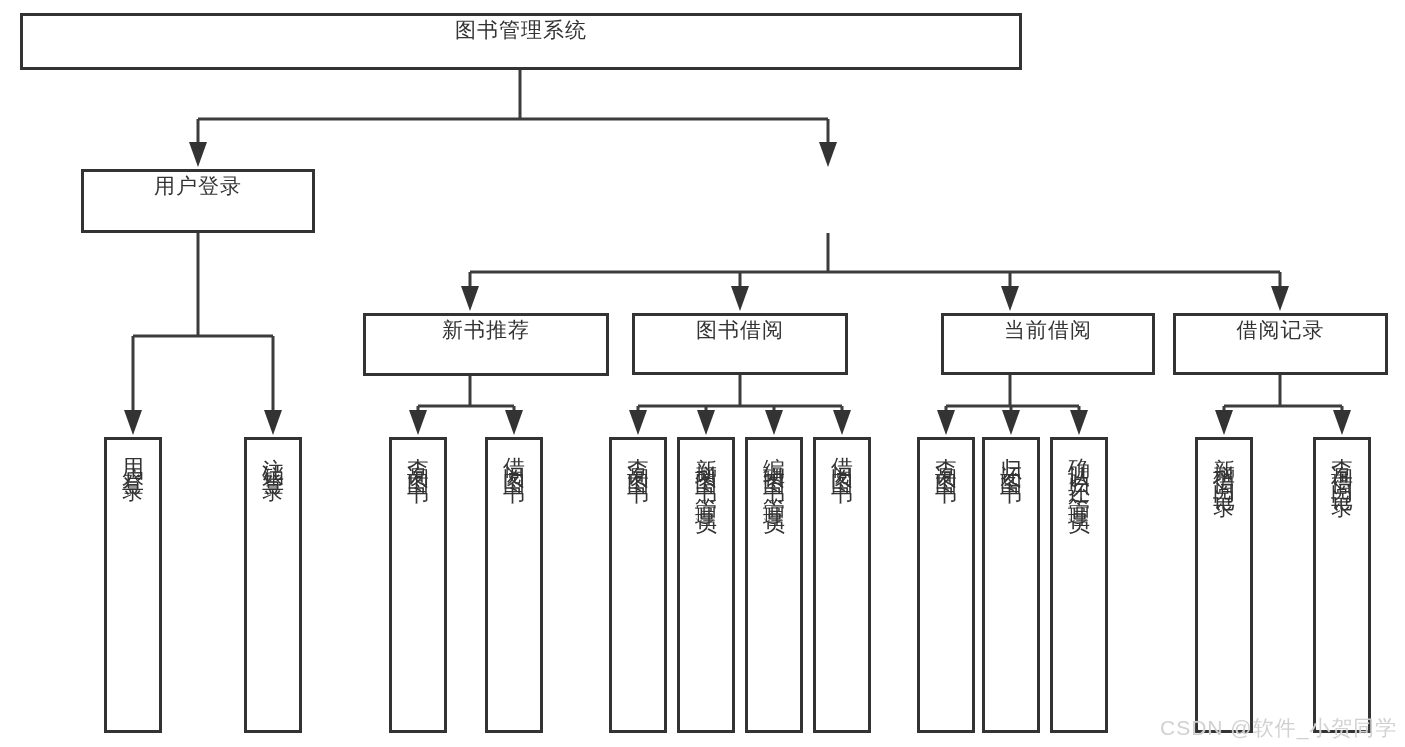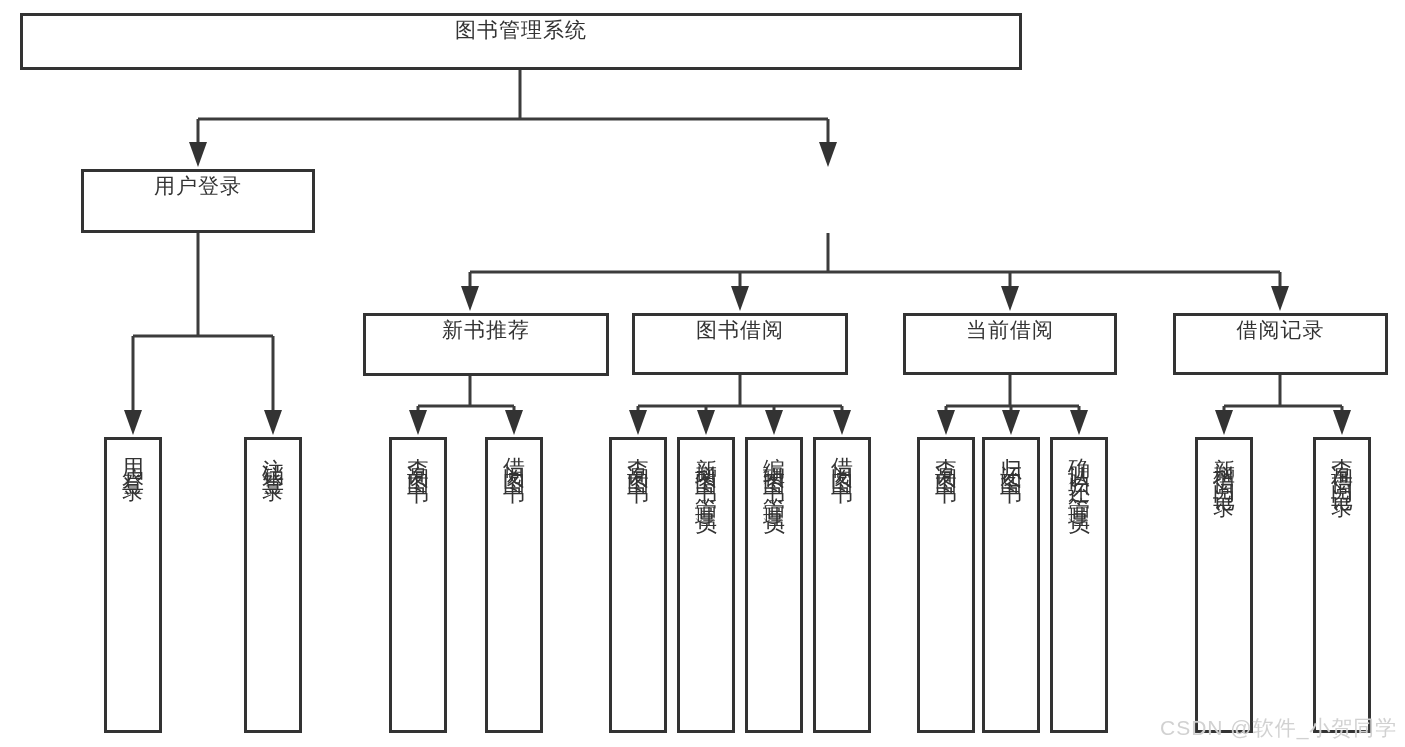--- a/index.html
+++ b/index.html
@@ -101,21 +101,21 @@
   <div class="box h" style="left:81px; top:169px; width:234px; height:64px;">
     <span>用户登录</span>
   </div>
 
   <div class="box h" style="left:363px; top:313px; width:246px; height:63px;">
     <span>新书推荐</span>
   </div>
   <div class="box h" style="left:632px; top:313px; width:216px; height:62px;">
     <span>图书借阅</span>
   </div>
-  <div class="box h" style="left:903px; top:313px; width:214px; height:62px;">
+  <div class="box h" style="left:941px; top:313px; width:214px; height:62px;">
     <span>当前借阅</span>
   </div>
   <div class="box h" style="left:1173px; top:313px; width:215px; height:62px;">
     <span>借阅记录</span>
   </div>
 
   <div class="box v" style="left:104px; top:437px; width:58px; height:296px;">
     <span>用户登录</span>
   </div>
   <div class="box v" style="left:244px; top:437px; width:58px; height:296px;">

